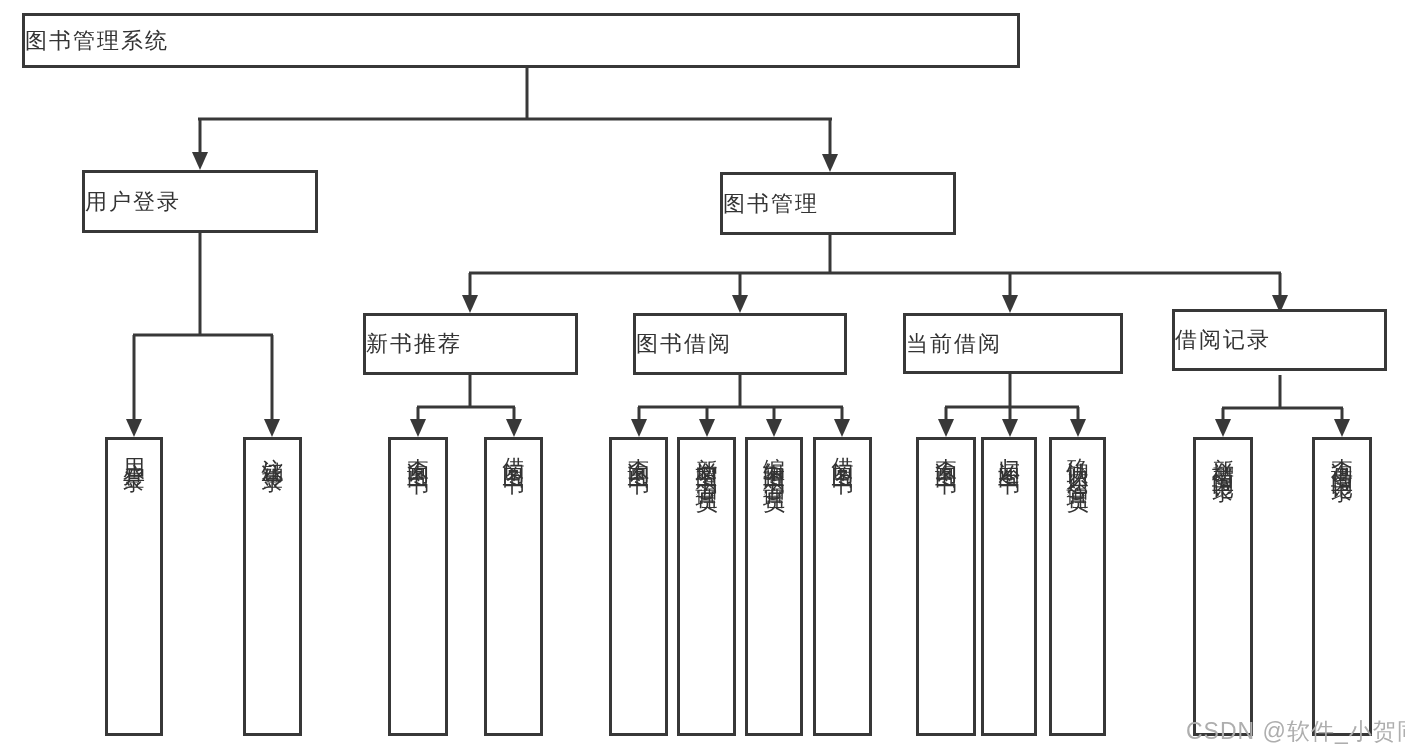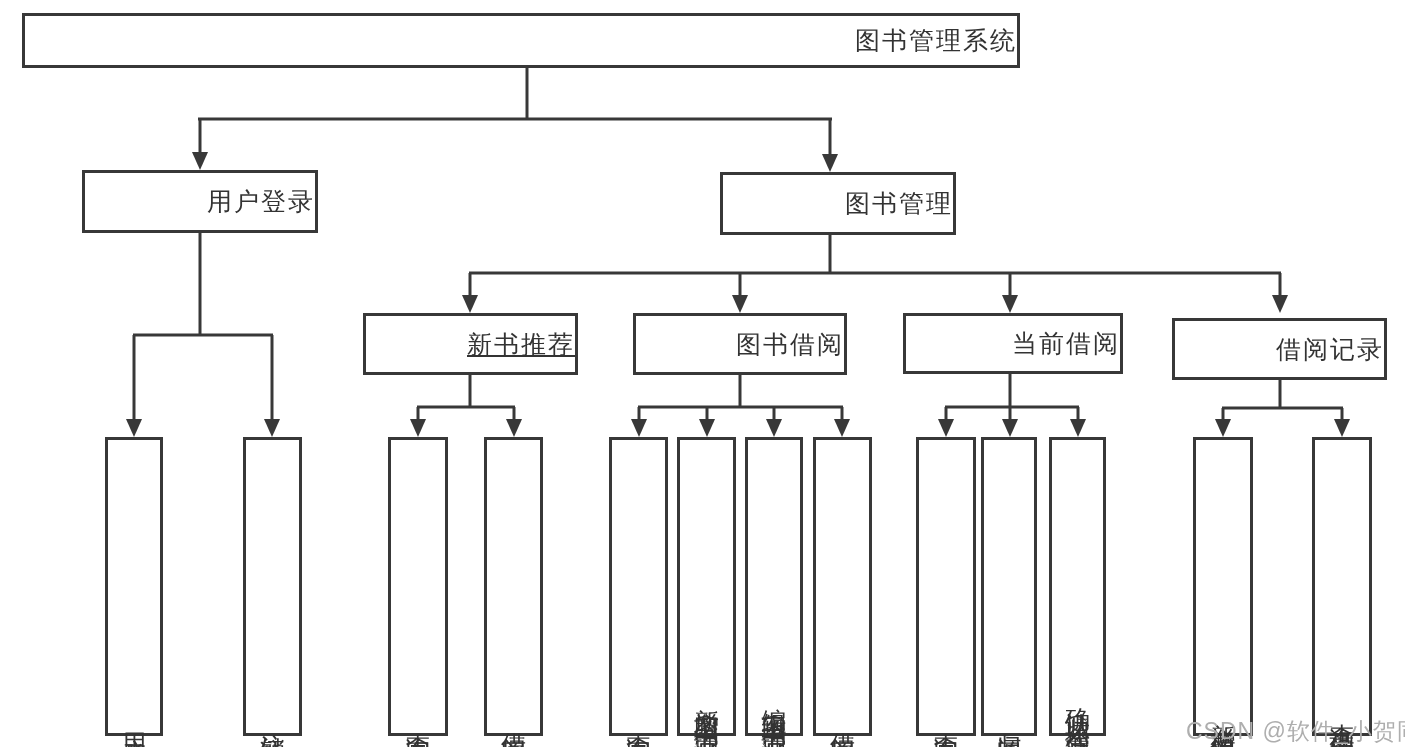--- a/index.html
+++ b/index.html
@@ -17,23 +17,23 @@
     width: 1405px; height: 747px;
     pointer-events: none;
   }
   .hbox, .vbox {
     position: absolute;
     box-sizing: border-box;
     border: 3px solid #383838;
     background: #ffffff;
     display: flex;
     align-items: center;
-    justify-content: flex-end;
+    justify-content: flex-start;
     color: #333333;
-    font-size: 25px;
+    font-size: 22px;
   }
   .hbox { letter-spacing: 2px; }
   .vbox {
     writing-mode: vertical-rl;
     text-orientation: mixed;
     letter-spacing: 5px;
     line-height: 1;
   }
   .watermark {
     position: absolute;
@@ -116,30 +116,30 @@
     <span>图书管理系统</span>
   </div>
 
   <div class="hbox" style="left:82px; top:170px; width:236px; height:63px;">
     <span>用户登录</span>
   </div>
   <div class="hbox" style="left:712px; top:172px; width:236px; height:63px;margin-left:8px;">
     <span>图书管理</span>
   </div>
 
-  <div class="hbox" style="left:363px; top:313px; width:215px; height:62px;text-decoration:underline;">
+  <div class="hbox" style="left:363px; top:313px; width:215px; height:62px;">
     <span>新书推荐</span>
   </div>
   <div class="hbox" style="left:903px; top:313px; width:220px; height:61px;">
     <span>当前借阅</span>
   </div>
   <div class="hbox" style="left:633px; top:313px; width:214px; height:62px;">
     <span>图书借阅</span>
   </div>
-  <div class="hbox" style="left:1172px; top:318px; width:215px; height:62px;">
+  <div class="hbox" style="left:1172px; top:309px; width:215px; height:62px;">
     <span>借阅记录</span>
   </div>
 
   <div class="vbox" style="left:105px; top:437px; width:58px; height:299px;">
     <span>用户登录</span>
   </div>
   <div class="vbox" style="left:243px; top:437px; width:59px; height:299px;">
     <span>注销登录</span>
   </div>
   <div class="vbox" style="left:388px; top:437px; width:60px; height:299px;">

